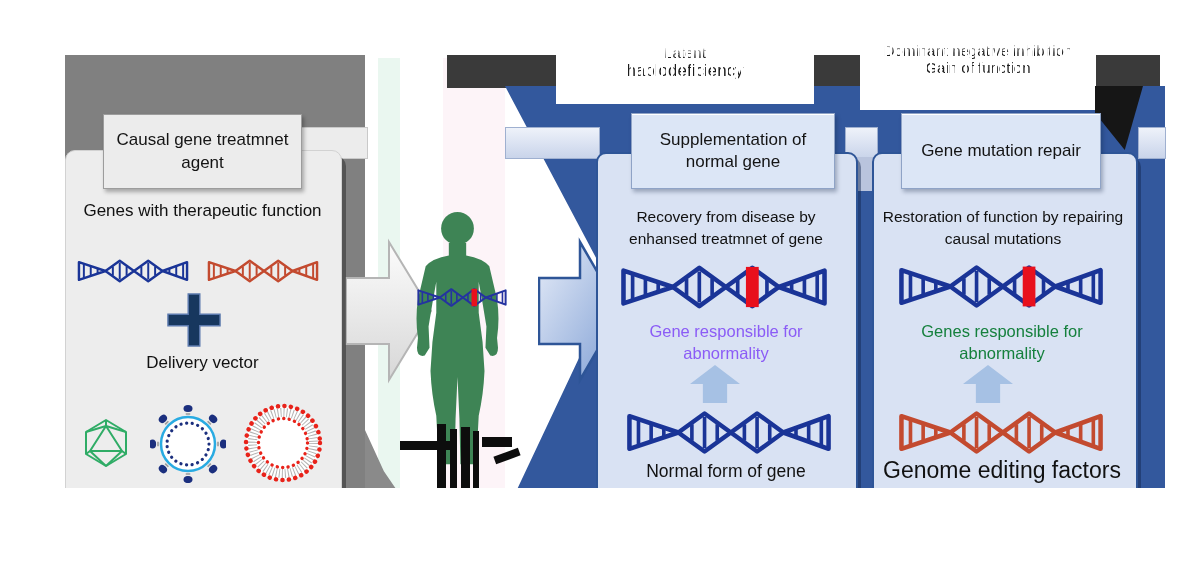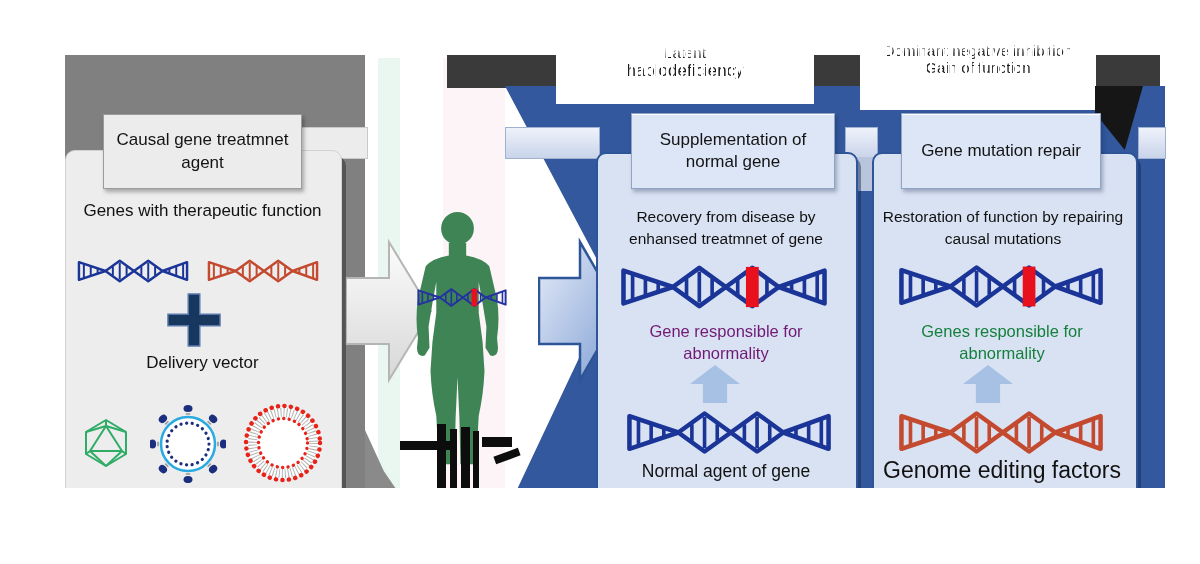--- a/index.html
+++ b/index.html
@@ -251,28 +251,28 @@
   <div class="abs black-mark" style="left:494px;top:452px;width:26px;height:8px;transform:rotate(-20deg);"></div>
 
   <div class="abs panel panel-blue panel-mid"></div>
   <div class="abs titlebox titlebox-blue tb-mid">
     <span>Supplementation of normal gene</span>
   </div>
   <div class="abs txt" style="left:602px;top:206px;width:248px;font-size:15.5px;line-height:1.4;">Recovery from disease by enhansed treatmnet of  gene</div>
   <svg class="abs dna dna-blue" style="left:618px;top:261px;z-index:7;" width="212" height="52" viewBox="0 0 232 56">
       <use href="#dna-mut"></use>
     </svg>
-  <div class="abs txt" style="left:606px;top:320px;width:240px;font-size:16.5px;line-height:1.35;color:#701a75;">Gene responsible for abnormality</div>
+  <div class="abs txt" style="left:606px;top:320px;width:240px;font-size:16.5px;line-height:1.35;color:#8b5cf6;">Gene responsible for abnormality</div>
   <svg class="abs uparrow" style="left:690px;top:362px;" width="50" height="44" viewBox="0 0 66 50">
       <use href="#arrow-up"></use>
     </svg>
   <svg class="abs dna dna-blue" style="left:624px;top:407px;z-index:7;" width="210" height="51" viewBox="0 0 232 56">
       <use href="#dna-plain"></use>
     </svg>
-  <div class="abs txt" style="left:606px;top:461px;width:240px;font-size:17.5px;">Normal agent of gene</div>
+  <div class="abs txt" style="left:606px;top:461px;width:240px;font-size:17.5px;">Normal form of gene</div>
 
   <div class="abs panel panel-blue panel-right"></div>
   <div class="abs titlebox titlebox-blue tb-right">
     <span>Gene mutation repair</span>
   </div>
   <div class="abs txt" style="left:878px;top:206px;width:250px;font-size:15.5px;line-height:1.4;">Restoration of function by repairing causal mutations</div>
   <svg class="abs dna dna-blue" style="left:896px;top:261px;z-index:7;" width="210" height="51" viewBox="0 0 232 56">
       <use href="#dna-mut"></use>
     </svg>
   <div class="abs txt" style="left:880px;top:320px;width:244px;font-size:16.5px;line-height:1.35;color:#15803d;">Genes responsible for abnormality</div>

